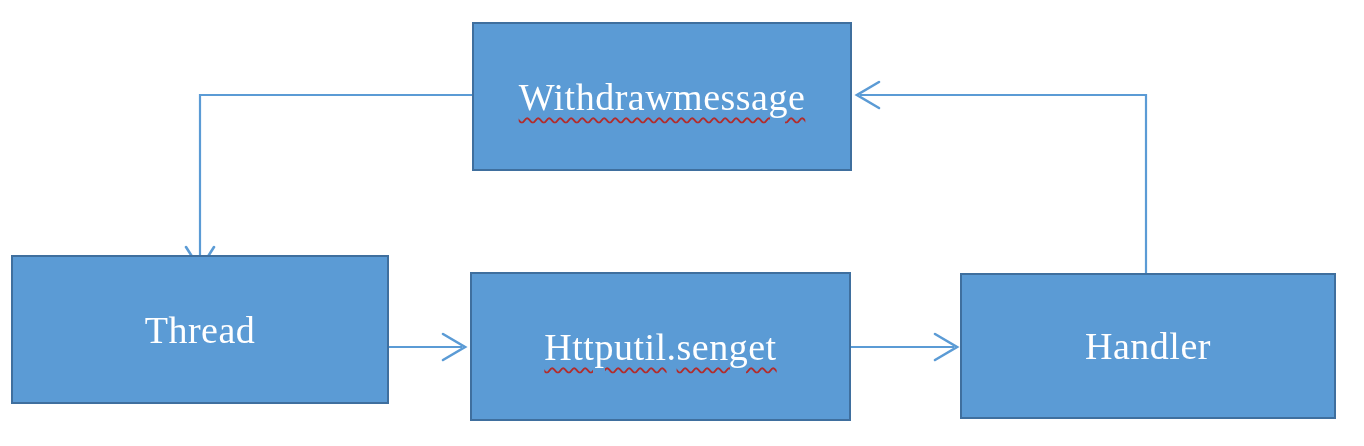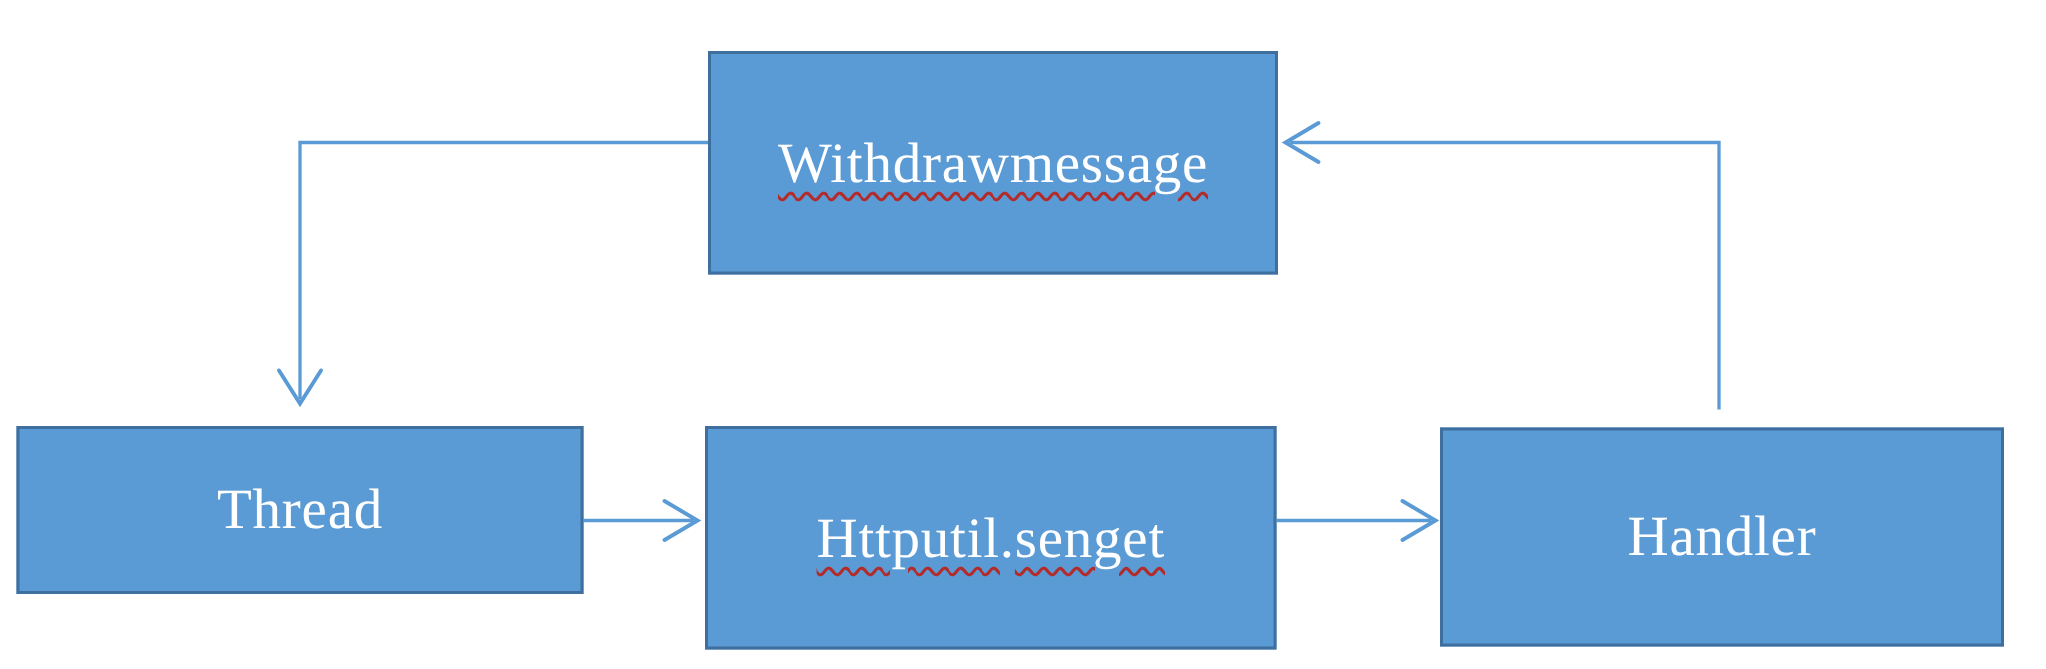--- a/index.html
+++ b/index.html
@@ -39,39 +39,38 @@
   }
   .box {
     position: absolute;
     background: #5b9bd5;
     border: 2px solid #3f6f9e;
     box-sizing: border-box;
     display: flex;
     align-items: center;
     justify-content: center;
     z-index: 2;
-    margin-top: 12px;
   }
   .box-label {
     font-family: "Liberation Serif", serif;
     font-size: 38px;
     font-weight: 400;
     color: #ffffff;
     letter-spacing: 0.5px;
     white-space: nowrap;
   }
   .wavy .w {
     text-decoration: underline;
     text-decoration-style: wavy;
     text-decoration-color: #b22c2c;
     text-decoration-thickness: 1.8px;
     text-underline-offset: 7px;
   }
   .b-withdrawmessage { left: 472px; top: 22px;  width: 380px; height: 149px; }
-  .b-thread          { left: 11px;  top: 272px; width: 378px; height: 112px; }
+  .b-thread          { left: 11px;  top: 255px; width: 378px; height: 149px; }
   .b-httputil        { left: 470px; top: 272px; width: 381px; height: 149px; }
   .b-handler         { left: 960px; top: 273px; width: 376px; height: 146px; }
   .watermark {
     position: absolute;
     right: 6px;
     bottom: 4px;
     z-index: 3;
     font-family: "Liberation Sans", sans-serif;
     font-size: 17px;
     color: #a6a6a6;

